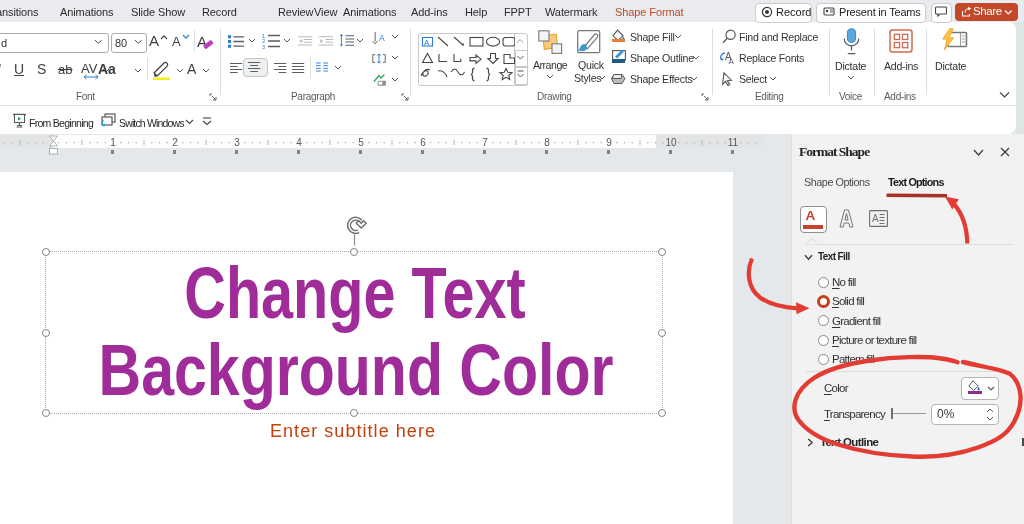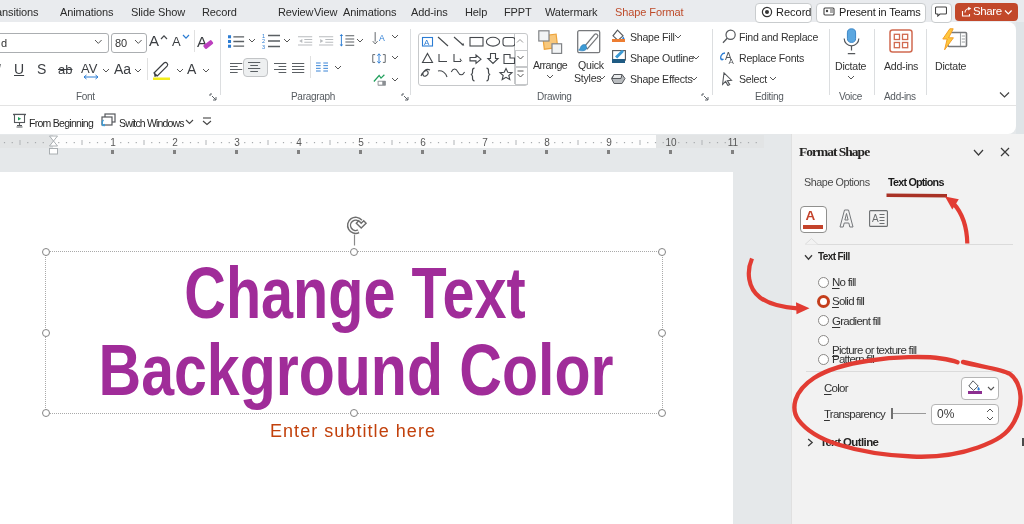--- a/index.html
+++ b/index.html
@@ -97,21 +97,21 @@
   <div class="ab" style="left:14px;top:61px;font-size:14px;color:#3b3e42;text-decoration:underline;">U</div>
   <div class="ab" style="left:37px;top:61px;font-size:14px;color:#3b3e42;">S</div>
   <div class="ab" style="left:58px;top:62px;font-size:13px;color:#3b3e42;text-decoration:line-through;">ab</div>
   <div class="ab" style="left:81px;top:61px;font-size:13px;color:#3b3e42;">AV</div>
   <svg class="ab" style="left:81px;top:74px;" width="20" height="6" viewBox="0 0 20 6">
       <path d="M3 3h14M3 3l2.5-2M3 3l2.5 2M17 3l-2.5-2M17 3l-2.5 2" stroke="#2b7cd3" stroke-width="1" fill="none"></path>
     </svg>
   <svg class="ab" style="left:102px;top:68px;" width="8" height="6" viewBox="0 0 8 6">
       <path d="M1 1l3 3 3-3" fill="none" stroke="#555" stroke-width="1"></path>
     </svg>
-  <div class="ab" style="left:114px;top:61px;font-size:14px;color:#3b3e42;">Aa</div>
+  <div class="ab" style="left:98px;top:61px;font-size:14px;color:#3b3e42;font-weight:bold;">Aa</div>
   <svg class="ab" style="left:134px;top:68px;" width="8" height="6" viewBox="0 0 8 6">
       <path d="M1 1l3 3 3-3" fill="none" stroke="#555" stroke-width="1"></path>
     </svg>
   <div class="ab" style="left:147px;top:58px;width:1px;height:22px;background:#E0E0E0;"></div>
   <svg class="ab" style="left:152px;top:60px;" width="22" height="20" viewBox="0 0 22 20">
       <path d="M2 13L12 3a2.2 2.2 0 0 1 3.1 3.1L5.3 16z" fill="none" stroke="#3b3e42" stroke-width="1.2"></path>
       <path d="M2 13l3.3 3L2.5 17z" fill="#3b3e42"></path>
       <rect x="1" y="17.5" width="17" height="2.5" fill="#F3ED1B"></rect>
     </svg>
   <svg class="ab" style="left:176px;top:68px;" width="8" height="6" viewBox="0 0 8 6">
@@ -549,21 +549,21 @@
     </svg>
   <div class="ab" style="left:818px;top:251px;font-size:10px;font-weight:bold;color:#252423;letter-spacing:-0.6px;">Text Fill</div>
 
   <div class="radio" style="left:818px;top:277px;"></div>
   <div class="ptxt" style="left:832px;top:276px;"><u>N</u>o fill</div>
   <div class="ab" style="left:816.5px;top:294.5px;width:7px;height:7px;border:3.2px solid #C43E1C;border-radius:50%;background:#fff;"></div>
   <div class="ptxt" style="left:832px;top:295px;"><u>S</u>olid fill</div>
   <div class="radio" style="left:818px;top:315px;"></div>
   <div class="ptxt" style="left:832px;top:314.5px;"><u>G</u>radient fill</div>
   <div class="radio" style="left:818px;top:335px;"></div>
-  <div class="ptxt" style="left:832px;top:334px;margin-top:10px;"><u>P</u>icture or texture fill</div>
+  <div class="ptxt" style="left:832px;top:334px;"><u>P</u>icture or texture fill</div>
   <div class="radio" style="left:818px;top:354px;"></div>
   <div class="ptxt" style="left:832px;top:353px;">P<u>a</u>ttern fill</div>
 
   <div class="ab" style="left:806px;top:371px;width:207px;height:1px;background:#DBDBDB;"></div>
 
   <div class="ptxt" style="left:824px;top:382px;"><u>C</u>olor</div>
   <div class="ab" style="left:961px;top:377px;width:36px;height:21px;background:#fff;border:1px solid #B5B5B5;border-radius:4px;"></div>
   <svg class="ab" style="left:967px;top:380px;" width="15" height="12" viewBox="0 0 15 12">
       <path d="M6 0.8L11.2 6 6.6 10.4 1.8 6z" fill="#fff" stroke="#55585c" stroke-width="1"></path>
       <path d="M11.5 6.8c.7.9 1.3 1.9 1.3 2.5a1.2 1.2 0 0 1-2.4 0c0-.6.6-1.6 1.1-2.5z" fill="#2b7cd3"></path>

